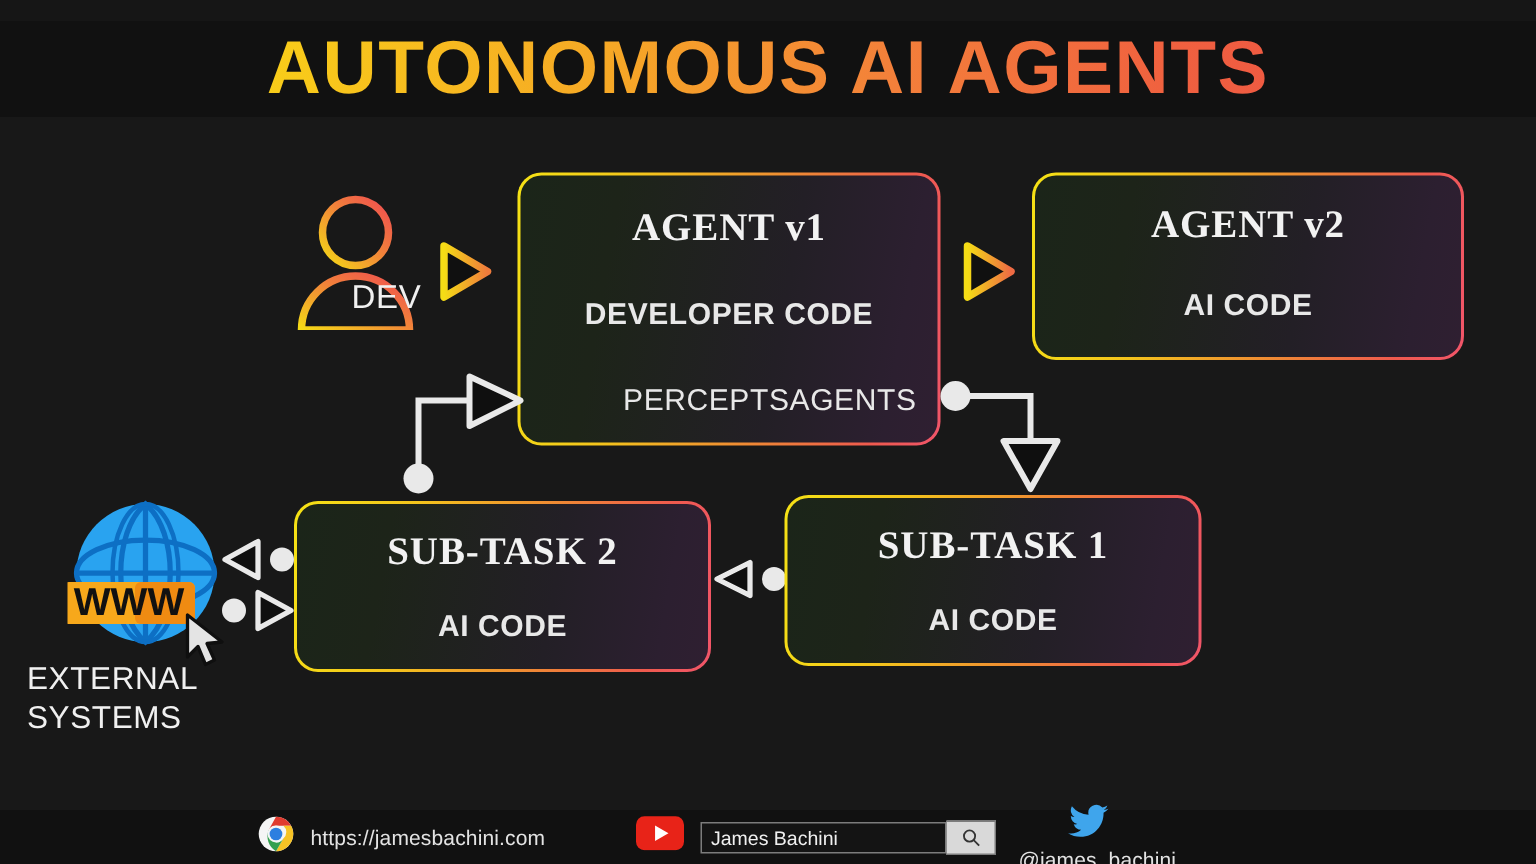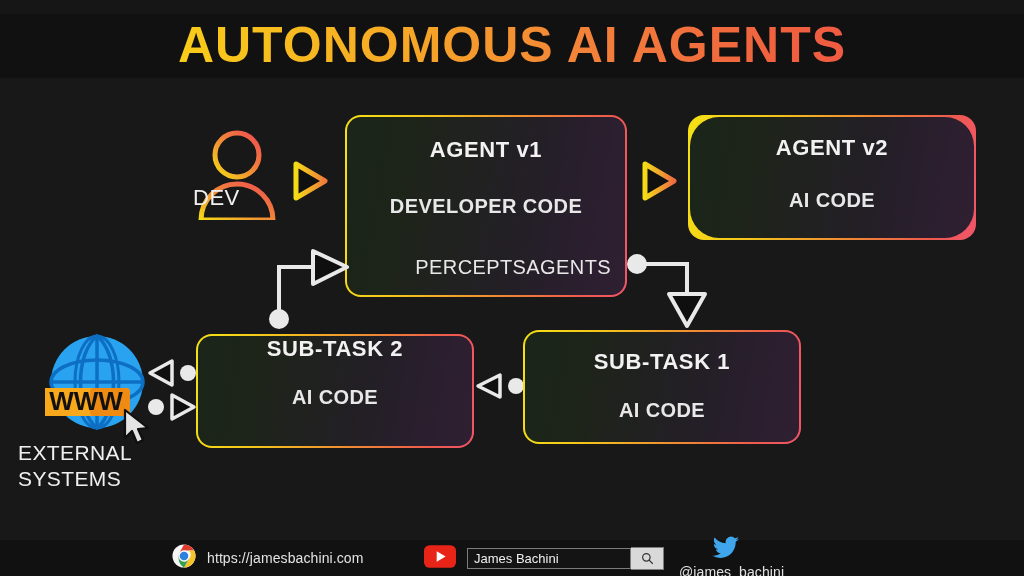--- a/index.html
+++ b/index.html
@@ -44,54 +44,54 @@
     background:linear-gradient(100deg,#f5e215 0%,#f3c31c 28%,#ef8b33 58%,#ef5a4e 85%,#f1556a 100%);
   }
   .gbox-inner {
     width:100%; height:100%;
     border-radius:14px;
     background:linear-gradient(100deg,#1b2519 0%,#1d2419 22%,#231f26 62%,#2c1f30 88%,#2f1f31 100%);
     display:flex; flex-direction:column; align-items:center;
     position:relative;
   }
   .box-title {
-    font-size:22px; font-weight:bold; color:#f2f2f2; letter-spacing:0.6px;
+    font-size:26px; font-weight:bold; color:#f2f2f2; letter-spacing:0.6px;font-family:Liberation Serif, serif;
   }
   .box-sub {
     font-size:20px; color:#e8e8e8; font-weight:700; letter-spacing:0.4px;
   }
   .box-foot {
     position:absolute; bottom:16px; left:0; width:100%;
     display:flex; justify-content:flex-end;
     padding:0 14px;
     font-size:20px; color:#e8e8e8; letter-spacing:0.4px;
   }
 
   
   #agent-v1-box { left:345px; top:115px; width:282px; height:182px; }
   #agent-v1-box .gbox-inner { padding-top:20px; }
   #agent-v1-box .box-sub { margin-top:32px; }
 
   #agent-v2-box { left:688px; top:115px; width:288px; height:125px; }
-  #agent-v2-box .gbox-inner { padding-top:18px;border-radius:29px; }
+  #agent-v2-box .gbox-inner { padding-top:18px; }
   #agent-v2-box .box-sub { margin-top:28px; }
 
   #subtask2-box { left:196px; top:334px; width:278px; height:114px; }
-  #subtask2-box .gbox-inner { }
+  #subtask2-box .gbox-inner { padding-top:17px; }
   #subtask2-box .box-sub { margin-top:24px; }
 
   #subtask1-box { left:523px; top:330px; width:278px; height:114px; }
   #subtask1-box .gbox-inner { padding-top:17px; }
   #subtask1-box .box-sub { margin-top:24px; }
 
   
   #dev-icon { position:absolute; left:193px; top:128px; width:88px; height:92px; }
   #dev-label {
     position:absolute; left:193px; top:185px; width:88px;
-    text-align:left; font-size:22px; color:#f0f0f0; letter-spacing:0.5px;
+    text-align:right; font-size:22px; color:#f0f0f0; letter-spacing:0.5px;
   }
 
   
   .play-arrow { position:absolute; }
   #arrow-dev-to-agent { left:289px; top:158px; width:42px; height:46px; }
   #arrow-agent-v1-to-v2 { left:638px; top:158px; width:42px; height:46px; }
 
   
   .connector { position:absolute; }
   #connector-actions-to-subtask1 { left:625px; top:250px; width:110px; height:80px; }

